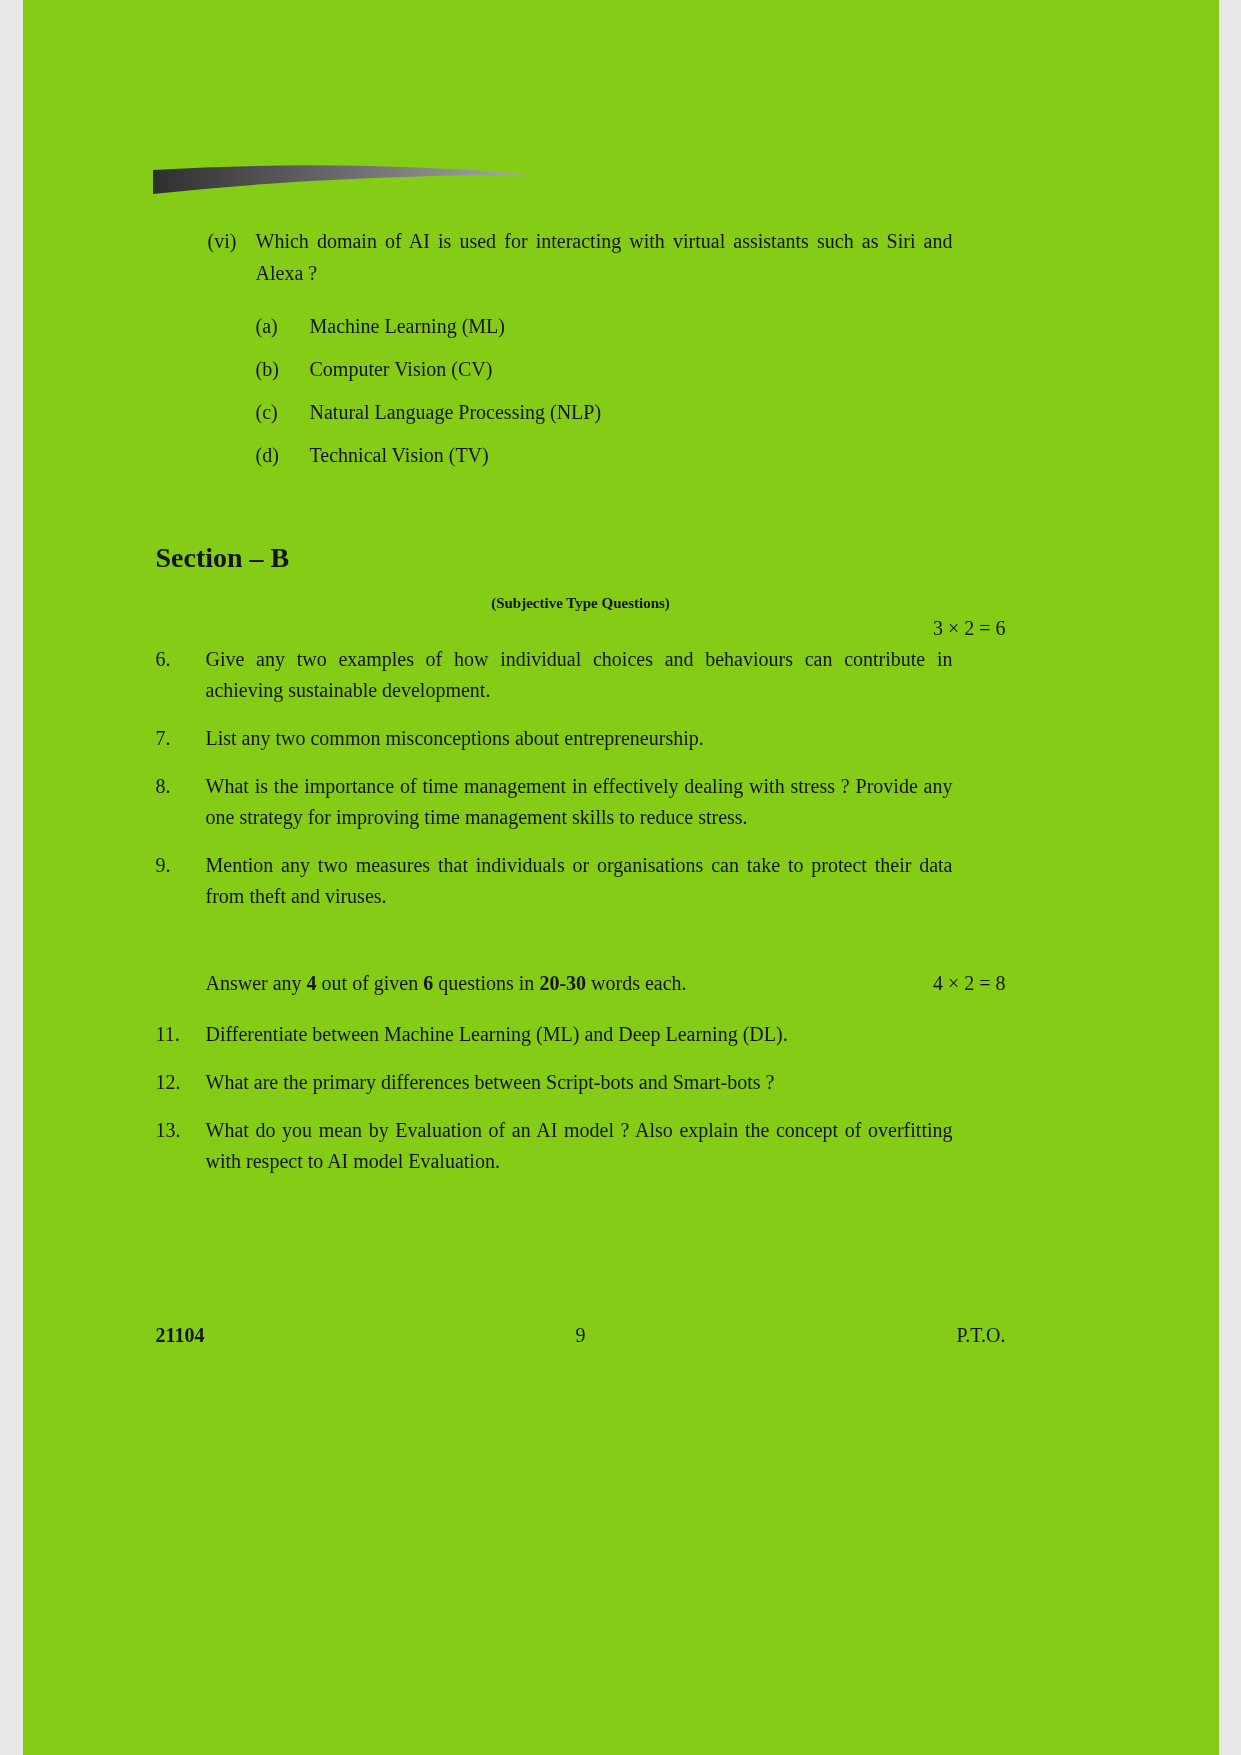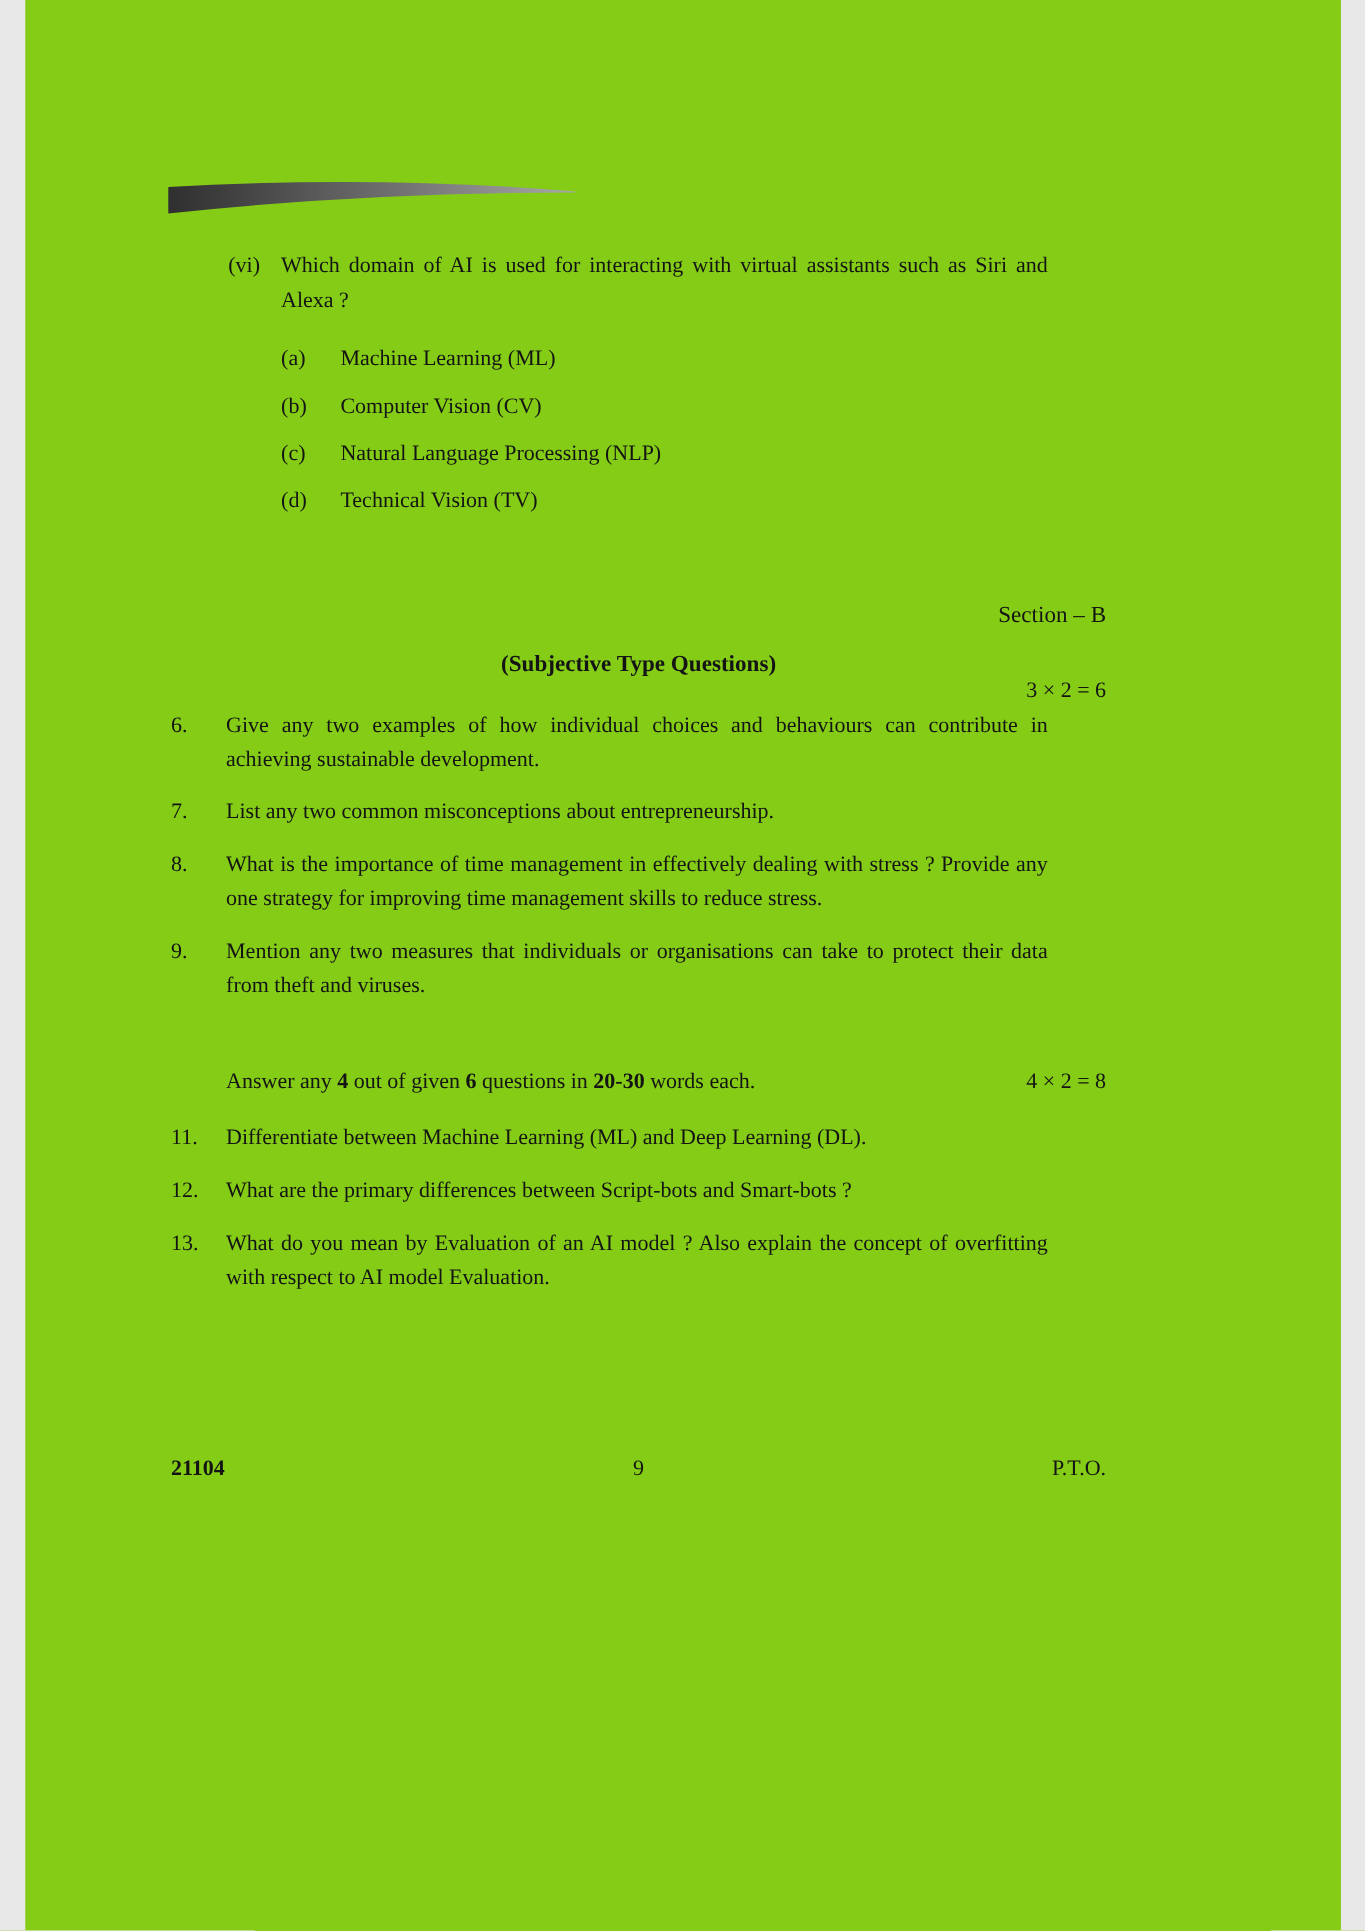--- a/index.html
+++ b/index.html
@@ -39,30 +39,30 @@
   .q-vi .text { flex: 1; text-align: justify; }
   .option {
     display: flex;
     margin-left: 100px;
     margin-top: 12px;
     line-height: 31px;
   }
   .option .label { flex: 0 0 54px; }
   .section-heading {
     margin-top: 72px;
-    text-align: right;
-    font-weight: normal;
-    font-size: 21px;
+    text-align: left;
+    font-weight: bold;
+    font-size: 28px;
     line-height: 30px;
   }
   .section-subheading {
     margin-top: 15px;
     text-align: center;
     font-weight: bold;
-    font-size: 21px;
+    font-size: 15px;
     line-height: 30px;
   }
   .instr {
     position: relative;
     margin-top: 26px;
     line-height: 31px;
   }
   .instr .instr-text {
     margin: 0 0 0 50px;
     width: 747px;

